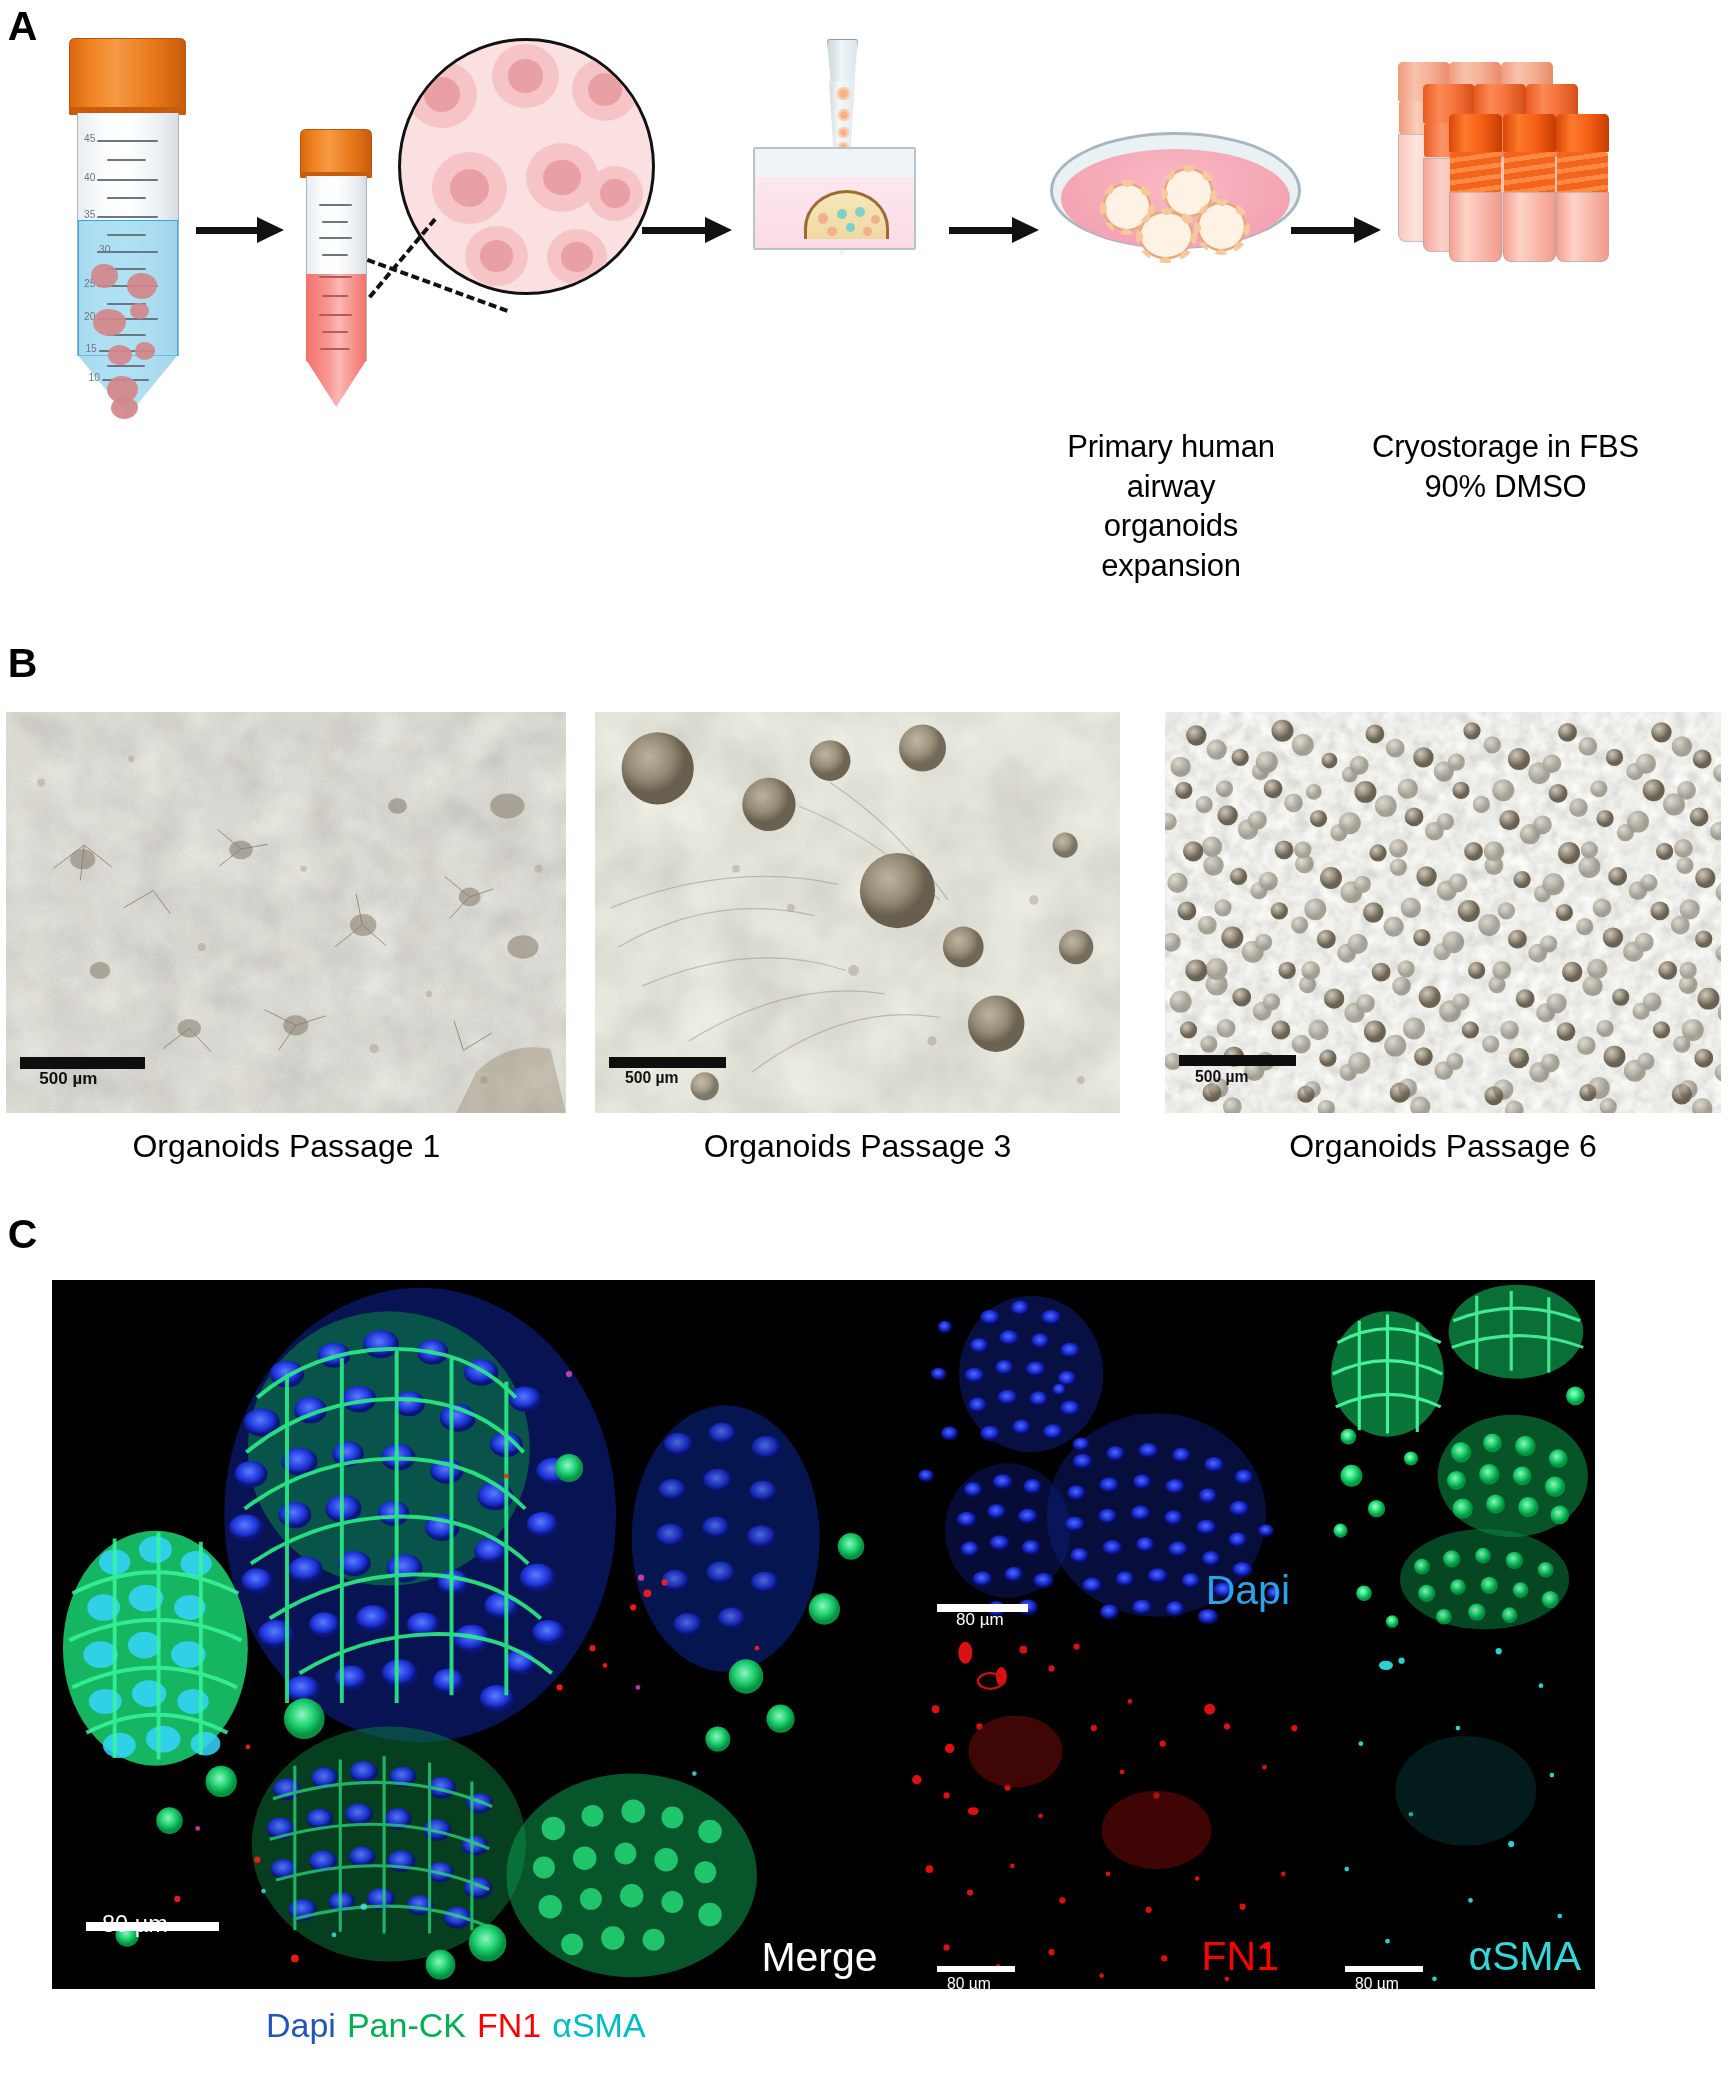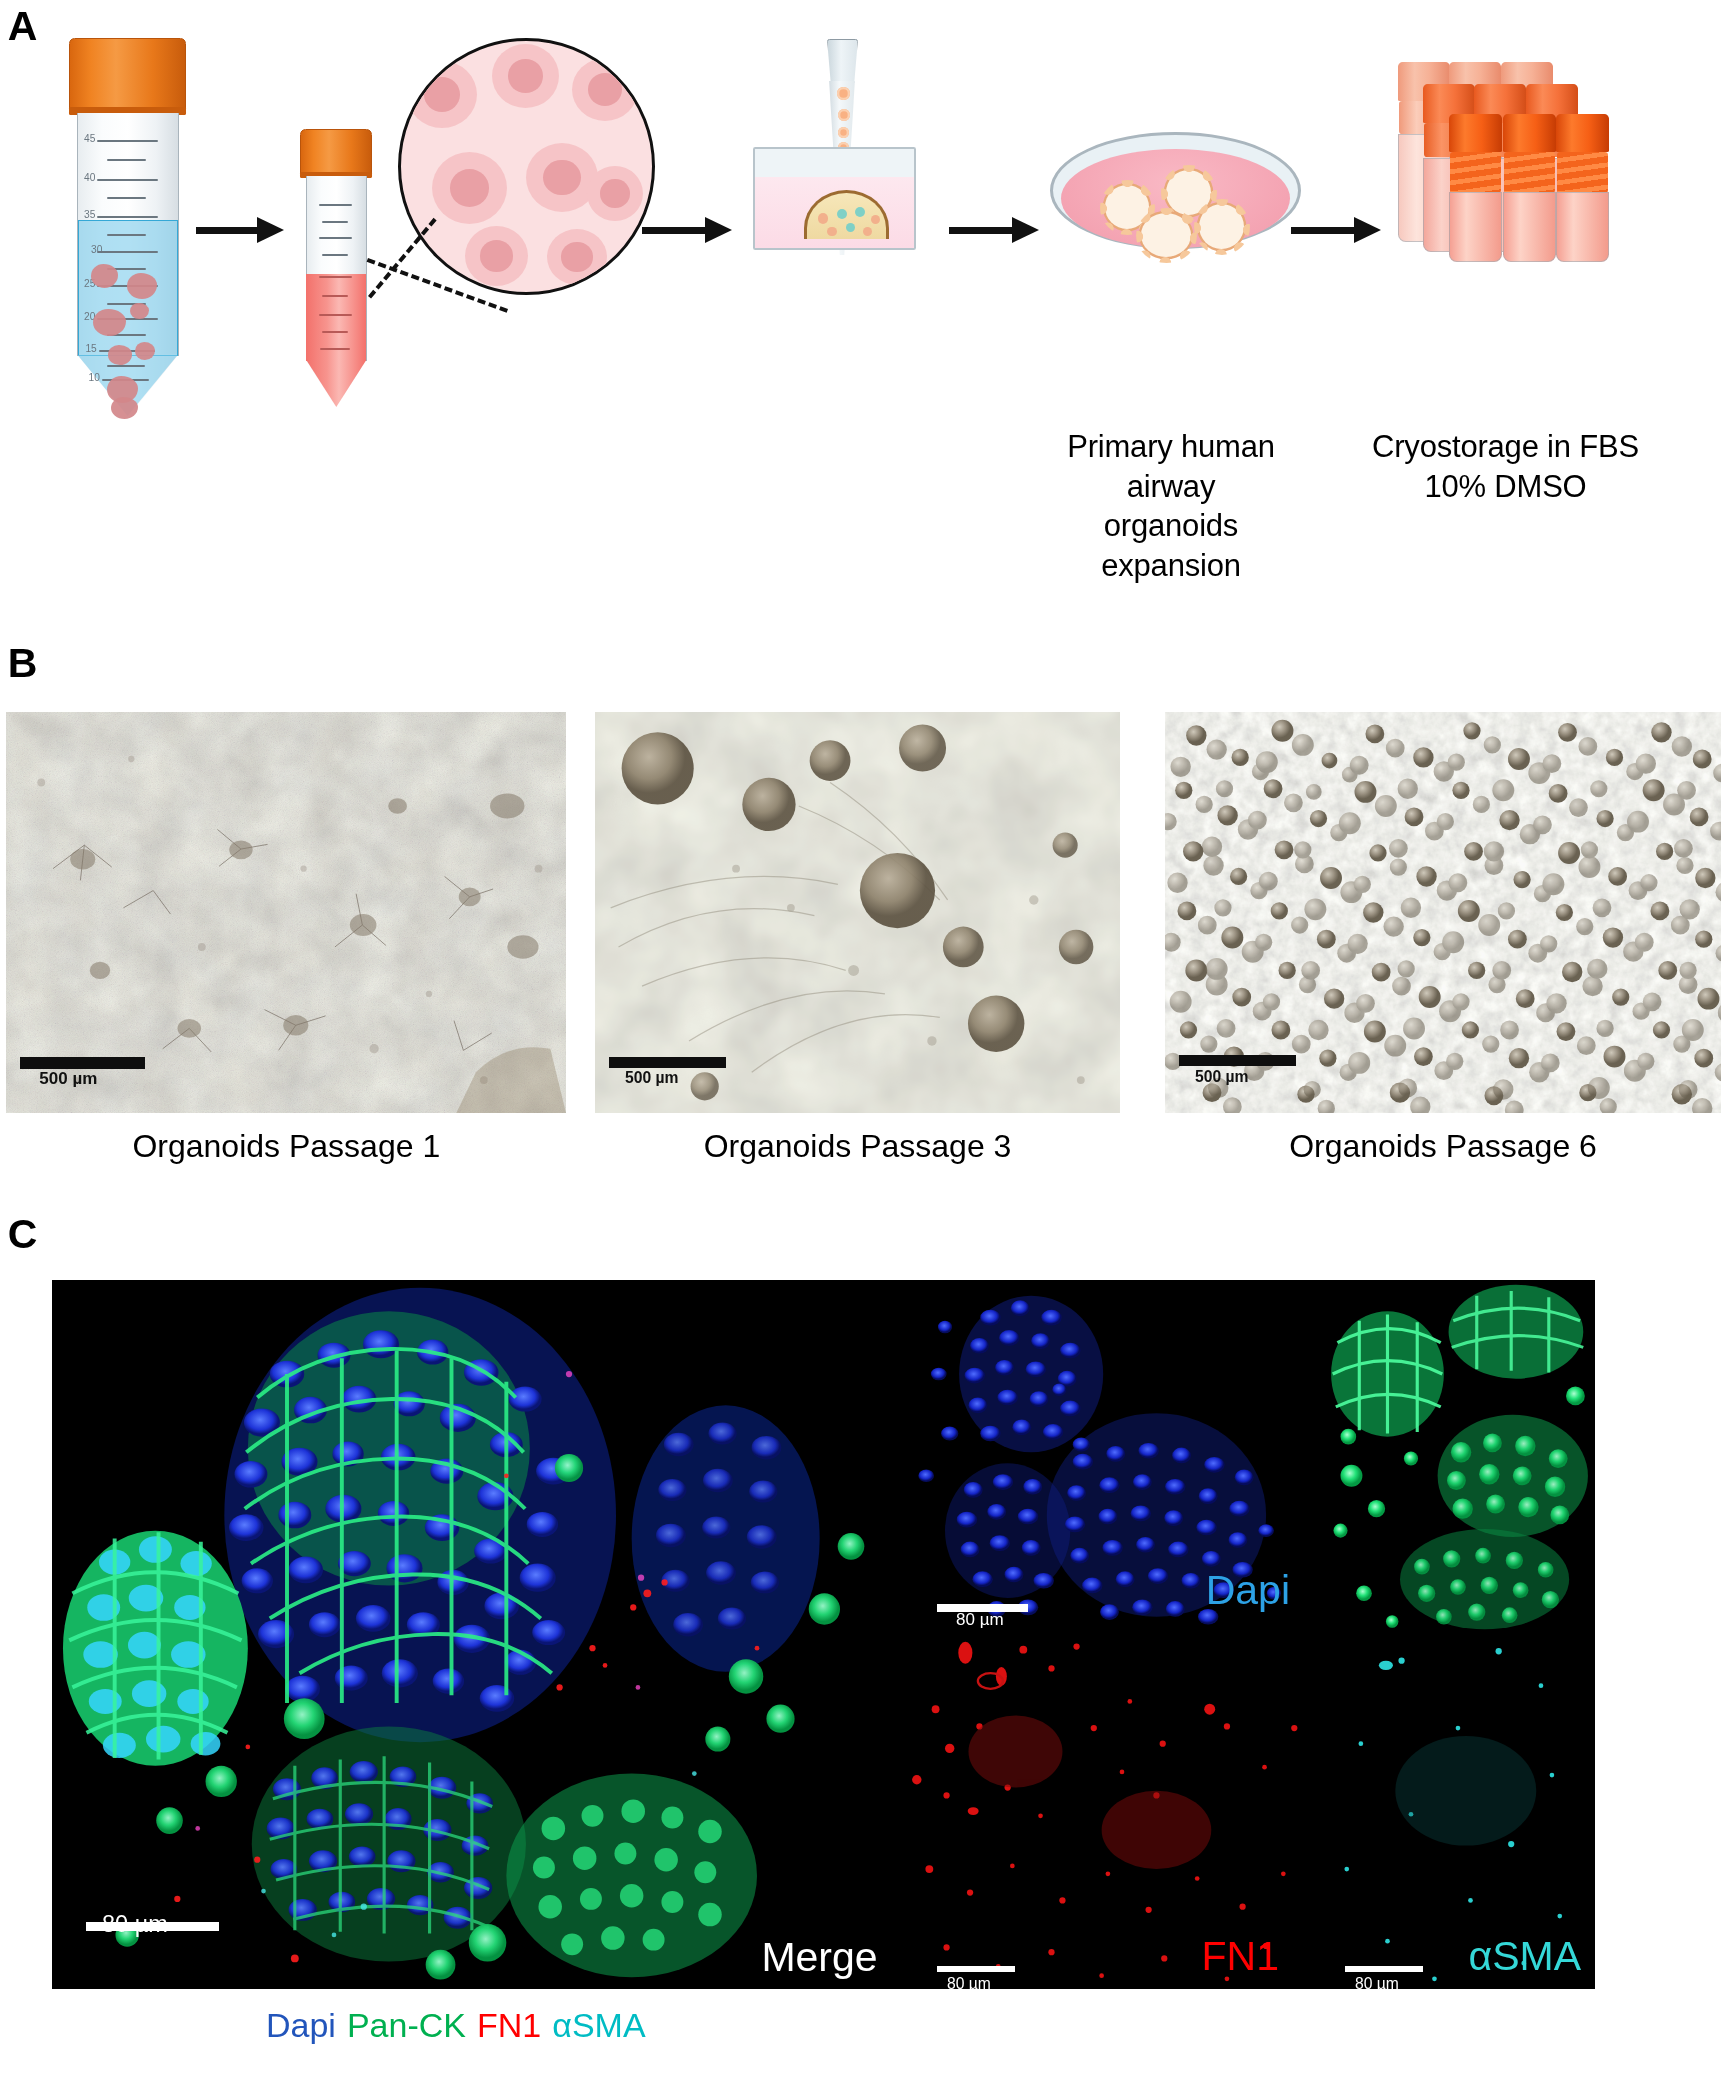--- a/index.html
+++ b/index.html
@@ -116,21 +116,21 @@
     <div class="grad" style="left:28px;top:102px;width:61px;"></div>
       <div class="gradlbl" style="left:15px;top:95px;">45</div>
     <div class="grad" style="left:38px;top:121px;width:39px;"></div>
     <div class="grad" style="left:28px;top:141px;width:61px;"></div>
       <div class="gradlbl" style="left:15px;top:134px;">40</div>
     <div class="grad" style="left:38px;top:159px;width:39px;"></div>
     <div class="grad" style="left:28px;top:178px;width:61px;"></div>
       <div class="gradlbl" style="left:15px;top:171px;">35</div>
     <div class="grad" style="left:38px;top:196px;width:39px;"></div>
     <div class="grad" style="left:28px;top:213px;width:61px;"></div>
-      <div class="gradlbl" style="left:22px;top:206px;">30</div>
+      <div class="gradlbl" style="left:30px;top:206px;">30</div>
     <div class="grad" style="left:38px;top:230px;width:39px;"></div>
     <div class="grad" style="left:28px;top:247px;width:61px;"></div>
       <div class="gradlbl" style="left:15px;top:240px;">25</div>
     <div class="grad" style="left:38px;top:265px;width:39px;"></div>
     <div class="grad" style="left:28px;top:280px;width:61px;"></div>
       <div class="gradlbl" style="left:15px;top:273px;">20</div>
     <div class="grad" style="left:38px;top:296px;width:39px;"></div>
     <div class="grad" style="left:30px;top:312px;width:56px;"></div>
       <div class="gradlbl" style="left:16.4px;top:305px;">15</div>
     <div class="grad" style="left:38px;top:327px;width:38px;"></div>
@@ -293,21 +293,21 @@
       <div class="vthread" style="top:38px;height:41px;background:repeating-linear-gradient(172deg,#f4641c 0 6.3px,#ff8a44 6.3px 11px);"></div>
       <div class="vbody" style="top:78px;height:70px;background:linear-gradient(90deg,#f5a093,#fdd3c7 32%,#f39b8c);"></div>
     </div>
   </div>
 
   <div class="stepcap" style="left:1034px;top:427px;width:274px;white-space:pre-line;">Primary human
 airway
 organoids
 expansion</div>
   <div class="stepcap" style="left:1341px;top:427px;width:329px;white-space:pre-line;">Cryostorage in FBS
-10% DMSO</div>
+90% DMSO</div>
 </div>
 
 <div id="panelB">
   <div class="panel-letter" style="left:7.8px;top:15.7px;">B</div>
 
   <div class="bimg" style="left:6.3px;top:85px;width:560px;height:401px;">
     <svg width="560" height="401" viewBox="0 0 715 512" preserveAspectRatio="none">
       <defs>
         <filter id="fb1">
             <feTurbulence type="fractalNoise" baseFrequency="0.9" numOctaves="4" seed="7"></feTurbulence>

